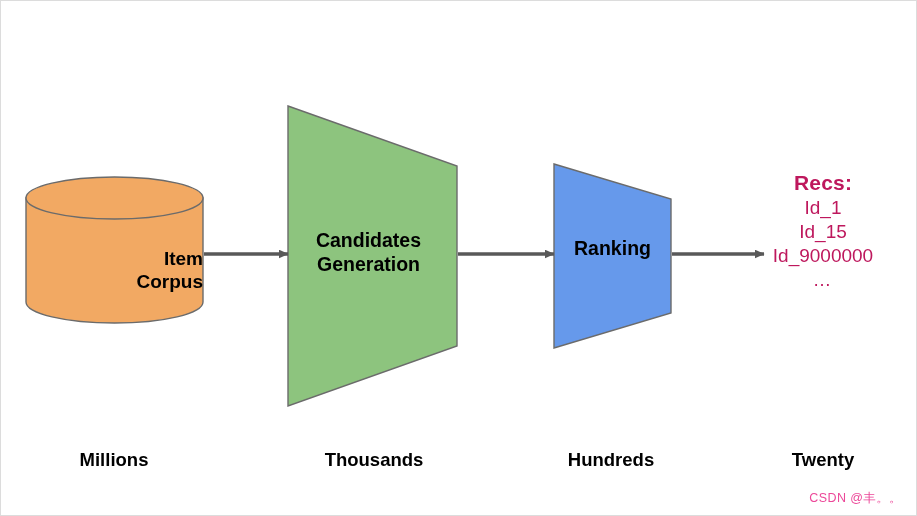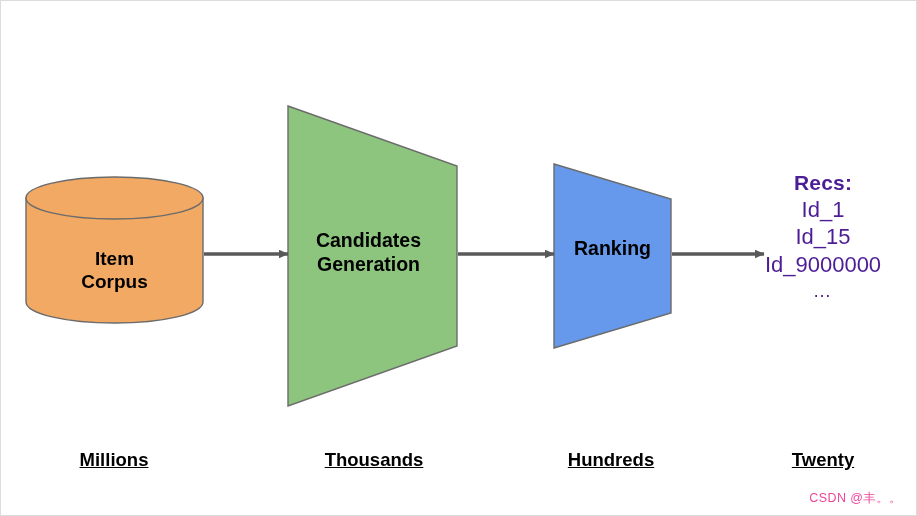--- a/index.html
+++ b/index.html
@@ -36,65 +36,65 @@
     color: #000000;
     line-height: 1.22;
     white-space: pre;
     pointer-events: none;
   }
   #label-item-corpus {
     left: 25px;
     top: 246px;
     width: 177px;
     font-size: 19px;
+    text-align: right;
   }
   #label-candidates {
     left: 287px;
     top: 228px;
     width: 161px;
     font-size: 19.5px;
   }
   #label-ranking {
     left: 553px;
     top: 236px;
     width: 117px;
     font-size: 19.5px;
   }
   #recs-block {
     position: absolute;
     left: 742px;
     top: 170px;
     width: 160px;
     text-align: center;
-    color: #4c1d95;
+    color: #be185d;
   }
   #recs-title {
     font-size: 21px;
     font-weight: bold;
     line-height: 1.18;
     letter-spacing: 0.2px;
   }
   .recs-item {
-    font-size: 22px;
+    font-size: 19px;
     font-weight: normal;
     line-height: 1.26;
   }
   .recs-ellipsis {
     font-size: 18.5px;
     line-height: 1.3;
     letter-spacing: 2px;
   }
   .tier-label {
     position: absolute;
     top: 448px;
     text-align: center;
     font-size: 18.5px;
     font-weight: bold;
     color: #000000;
-    text-decoration: underline;
   }
   #tier-millions { left: 28px;  width: 170px; }
   #tier-thousands{ left: 288px; width: 170px; }
   #tier-hundreds { left: 525px; width: 170px; }
   #tier-twenty   { left: 737px; width: 170px; }
   #watermark {
     position: absolute;
     right: 14px;
     bottom: 8px;
     font-size: 12.5px;

